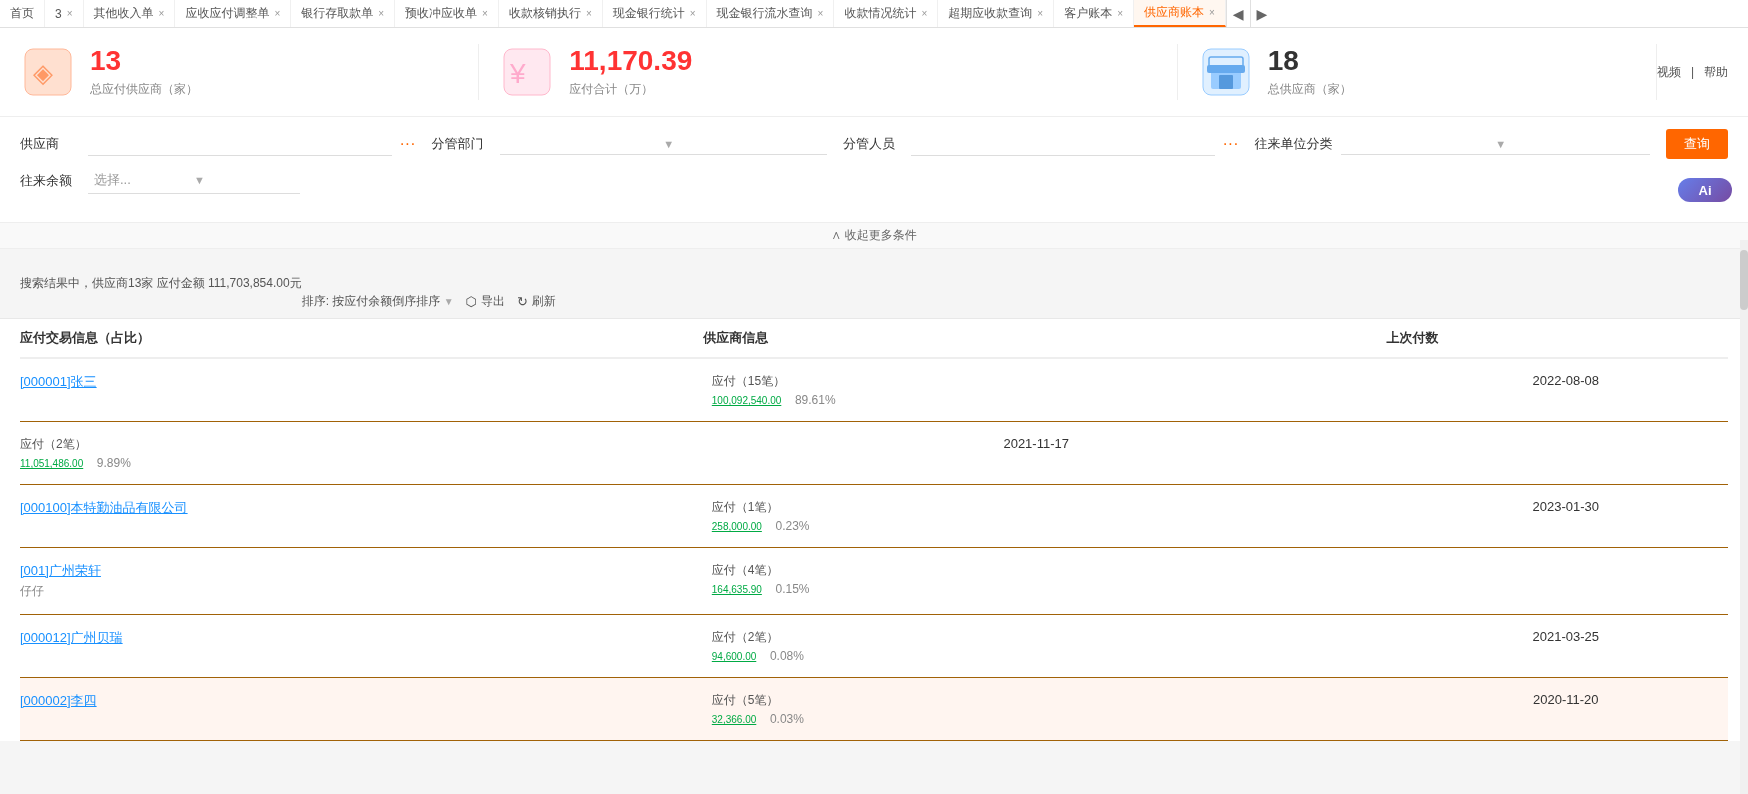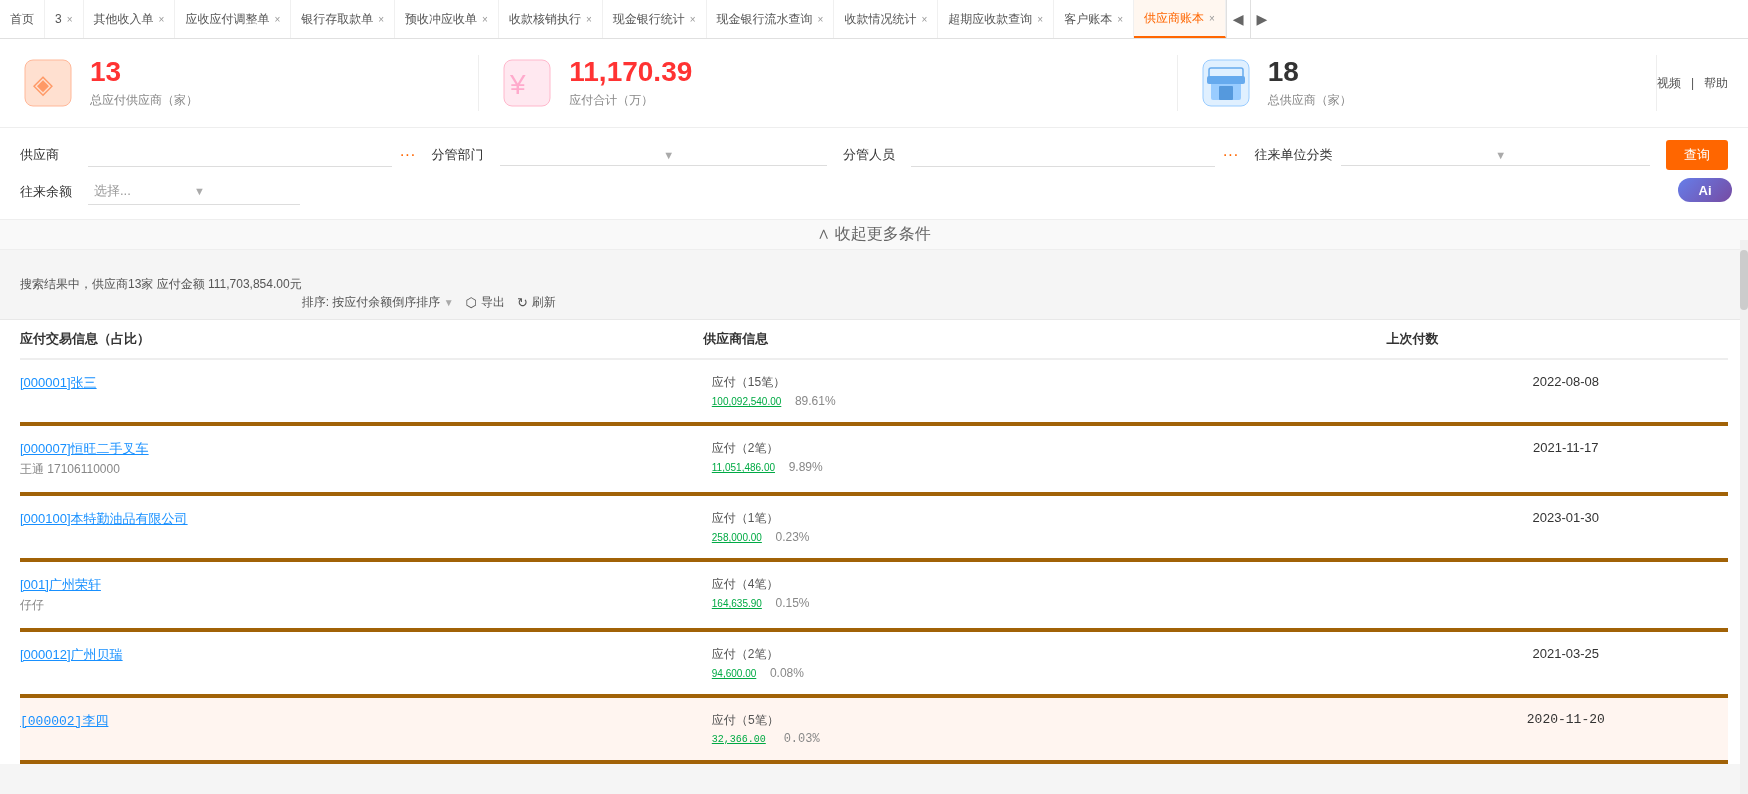--- a/index.html
+++ b/index.html
@@ -4,21 +4,21 @@
   <style>
     * { box-sizing: border-box; margin: 0; padding: 0; }
     body { font-family: "Microsoft YaHei", "PingFang SC", Arial, sans-serif; font-size: 13px; background: #f5f5f5; color: #333; }
 
     
     .nav-bar {
       display: flex;
       align-items: center;
       background: #fff;
       border-bottom: 1px solid #e0e0e0;
-      height: 39px;
+      height: 28px;
       overflow: hidden;
     }
     .nav-item {
       display: flex;
       align-items: center;
       padding: 0 10px;
       height: 100%;
       white-space: nowrap;
       cursor: pointer;
       font-size: 12px;
@@ -105,21 +105,21 @@
       background: #fff;
       padding: 12px 20px;
       border-bottom: 1px solid #eee;
     }
     .filter-row {
       display: flex;
       align-items: center;
       gap: 16px;
       margin-bottom: 8px;
     }
-    .filter-row:last-child { margin-bottom: 2px; }
+    .filter-row:last-child { margin-bottom: 16px; }
     .filter-item {
       display: flex;
       align-items: center;
       gap: 8px;
       flex: 1;
     }
     .filter-label {
       font-size: 13px;
       color: #333;
       white-space: nowrap;
@@ -155,21 +155,21 @@
       border-radius: 3px;
       cursor: pointer;
       font-size: 13px;
       white-space: nowrap;
     }
     .collapse-bar {
       text-align: center;
       padding: 4px 9px;
       cursor: pointer;
       color: #666;
-      font-size: 16px;
+      font-size: 12px;
       background: #f9f9f9;
       border-bottom: 1px solid #eee;
     }
 
     
     .result-bar {
       display: flex;
       align-items: center;
       padding: 8px 20px;
       background: #f5f5f5;
@@ -205,25 +205,25 @@
       padding: 10px 0;
       border-bottom: 2px solid #eee;
       font-weight: 600;
       font-size: 13px;
       color: #333;
     }
     .table-row {
       display: grid;
       grid-template-columns: 2fr 2fr 1fr;
       padding: 14px 0;
-      border-bottom: 4px solid #a16207;
+      border-bottom: 1px solid #a16207;
       align-items: start;
       gap: 43px;
     }
-    .table-row.highlighted { background: #fff5f0; font-family: Liberation Mono, monospace; }
+    .table-row.highlighted { background: #fff5f0; }
     .supplier-name {
       color: #1890ff;
       text-decoration: underline;
       cursor: pointer;
       font-size: 13px;
     }
     .supplier-sub {
       font-size: 12px;
       color: #888;
       margin-top: 3px;
@@ -472,26 +472,20 @@
     </div>
     <div class="payable-col">
       <div class="payable-label">应付（15笔）</div>
       <span class="payable-amount">100,092,540.00</span>
       <span class="payable-pct">89.61%</span>
     </div>
     <div class="last-pay">2022-08-08</div>
   </div>
 
   <div class="table-row">
-    <div>
-      <div class="supplier-name">
-        <span>[000007]恒旺二手叉车</span>
-      </div>
-      <div class="supplier-sub">王通  17106110000</div>
-    </div>
     <div class="payable-col">
       <div class="payable-label">应付（2笔）</div>
       <span class="payable-amount">11,051,486.00</span>
       <span class="payable-pct">9.89%</span>
     </div>
     <div class="last-pay">2021-11-17</div>
   </div>
 
   <div class="table-row">
     <div>

